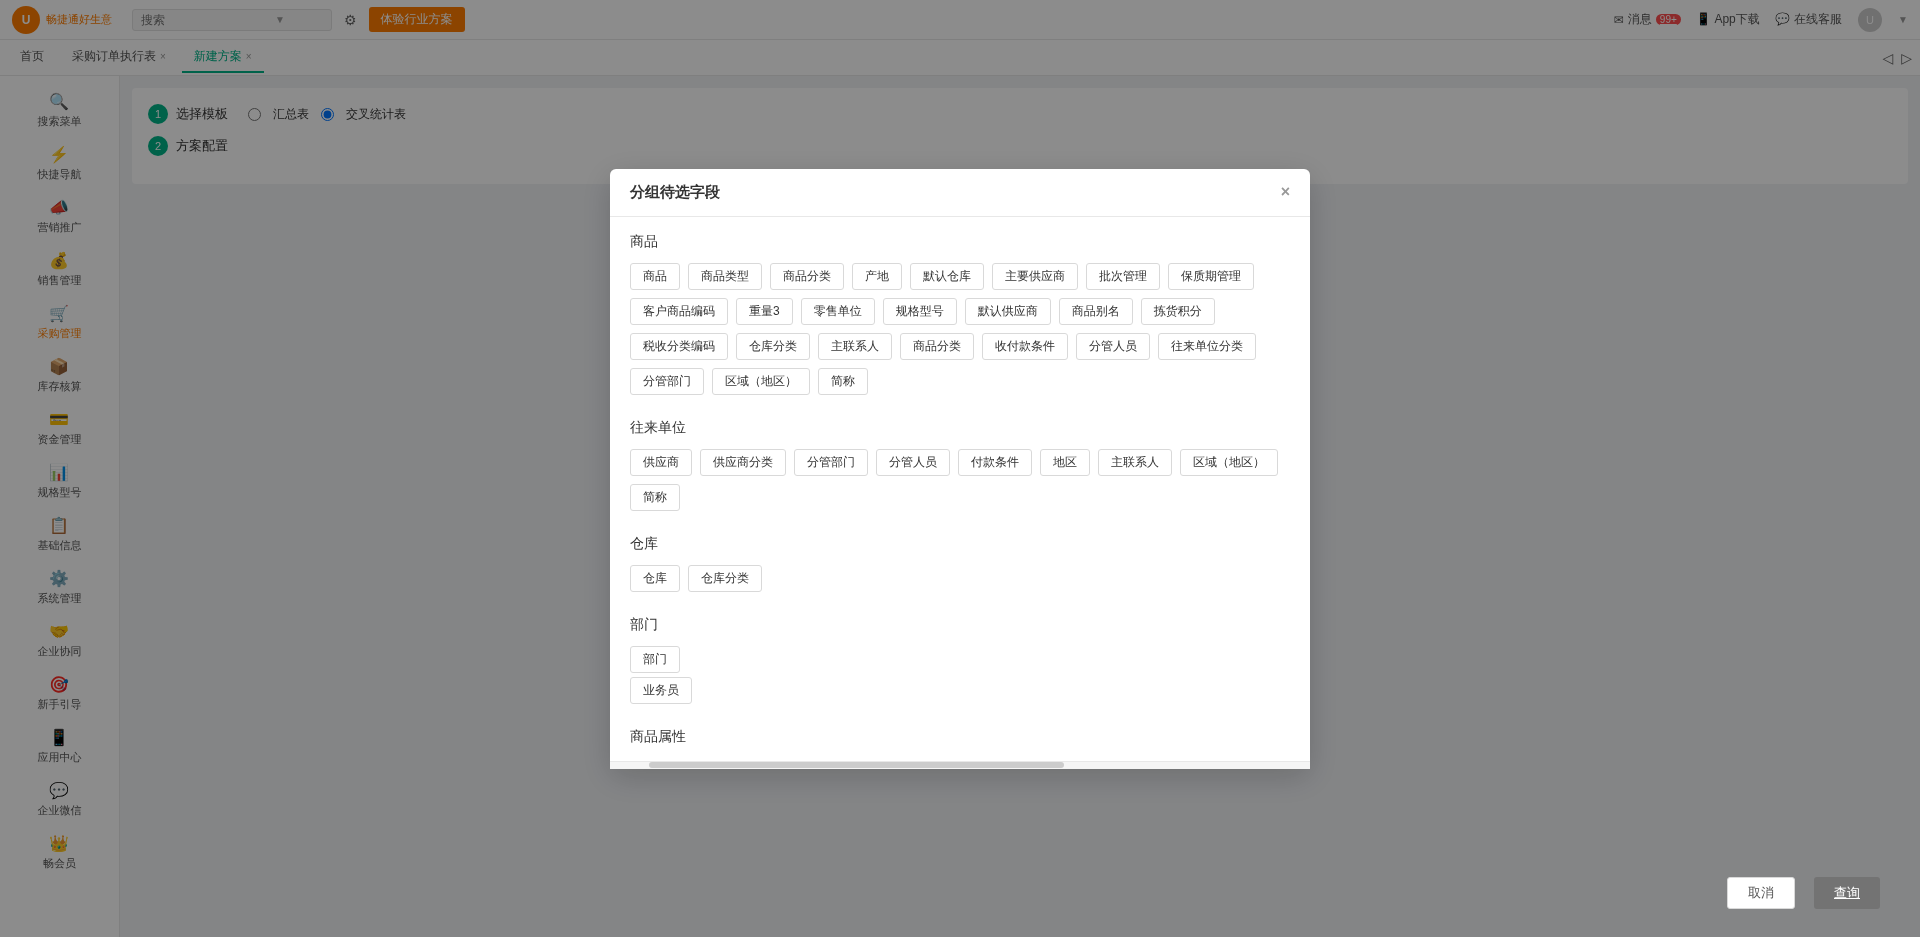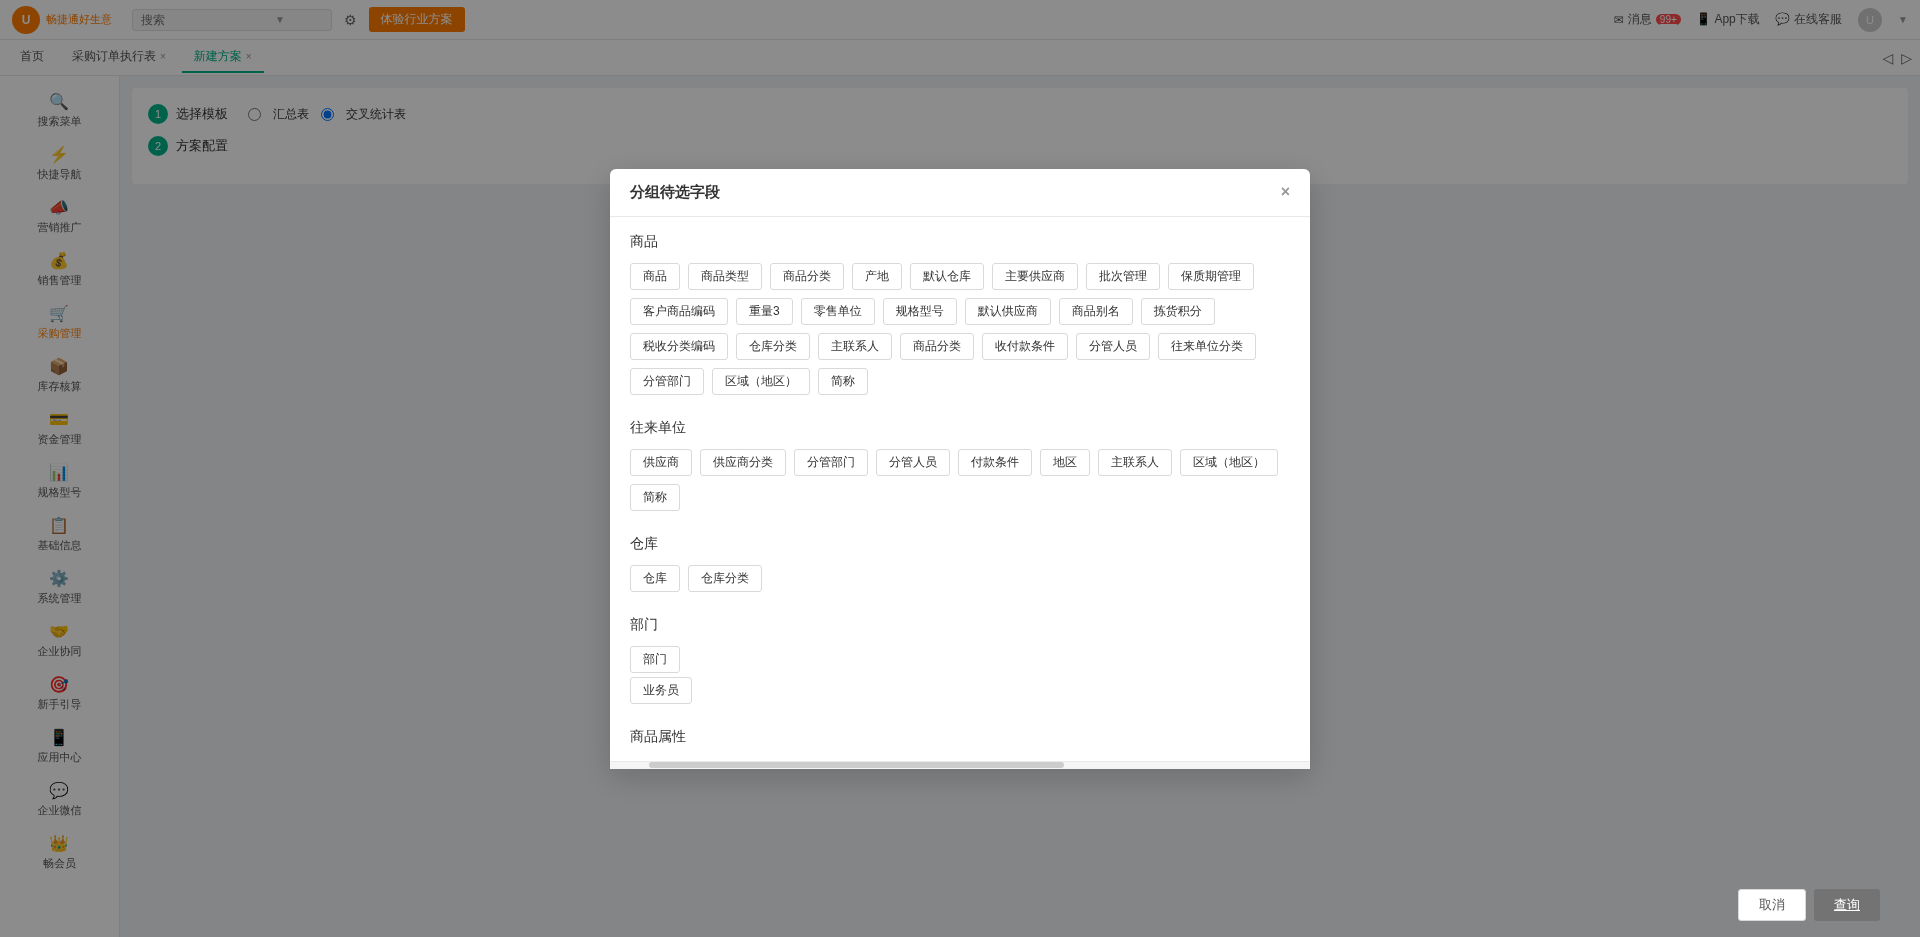--- a/index.html
+++ b/index.html
@@ -159,24 +159,24 @@
       font-size: 12px;
       color: #333;
       background: #fff;
       cursor: pointer;
       white-space: nowrap;
     }
 
     
     .modal-footer {
       position: fixed;
-      bottom: 16px;
+      bottom: 28px;
       right: 40px;
       display: flex;
-      gap: 8px;
+      gap: 19px;
       z-index: 300;
     }
     .btn-cancel {
       padding: 6px 20px; border: 1px solid #d9d9d9; background: #fff;
       border-radius: 3px; cursor: pointer; font-size: 13px; color: #555;
     }
     .btn-confirm {
       padding: 6px 20px; background: #737373; border: none;
       color: white; border-radius: 3px; cursor: pointer; font-size: 13px; text-decoration: underline;
     }

